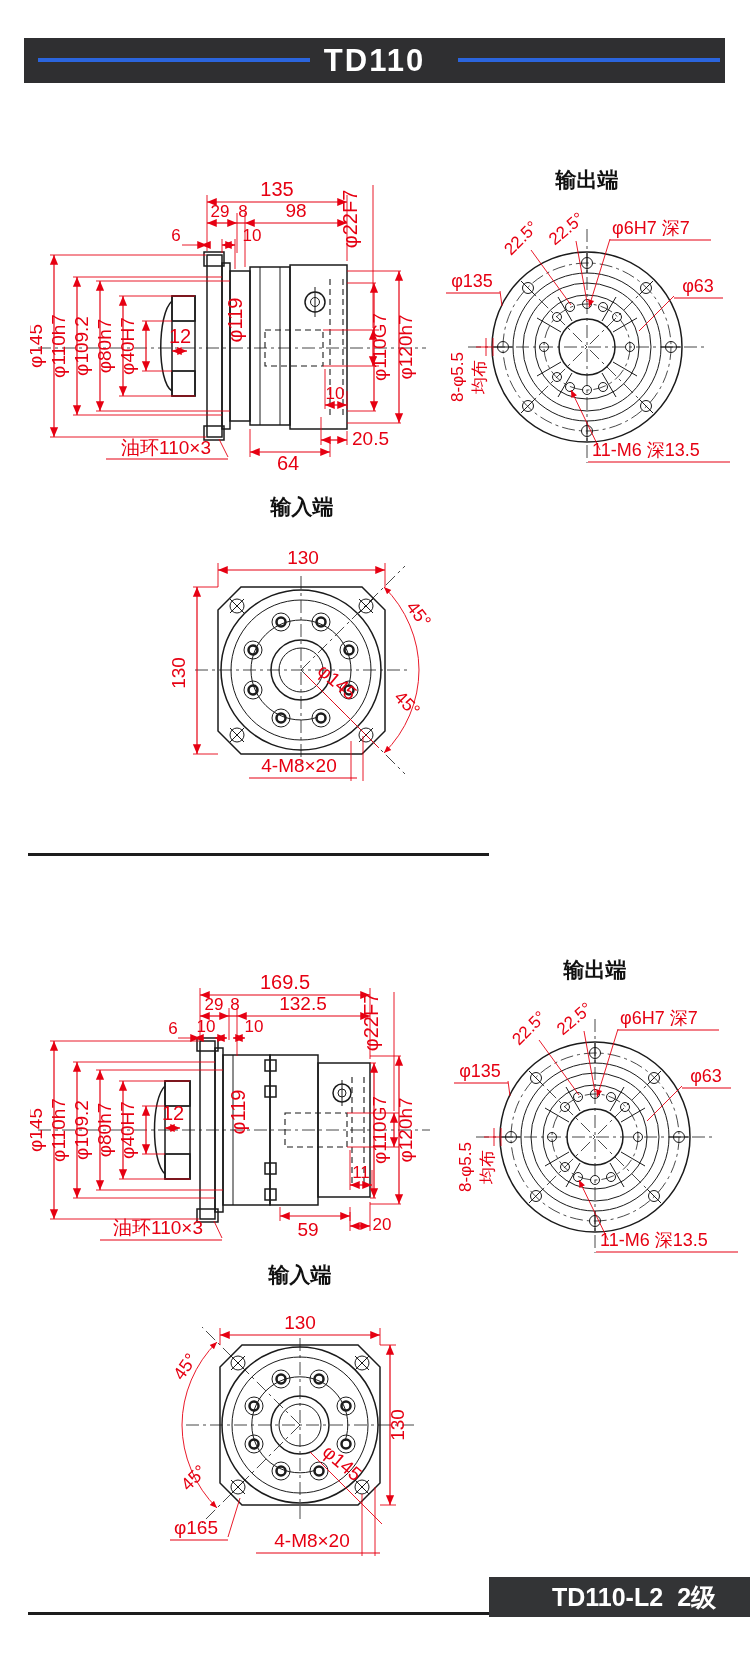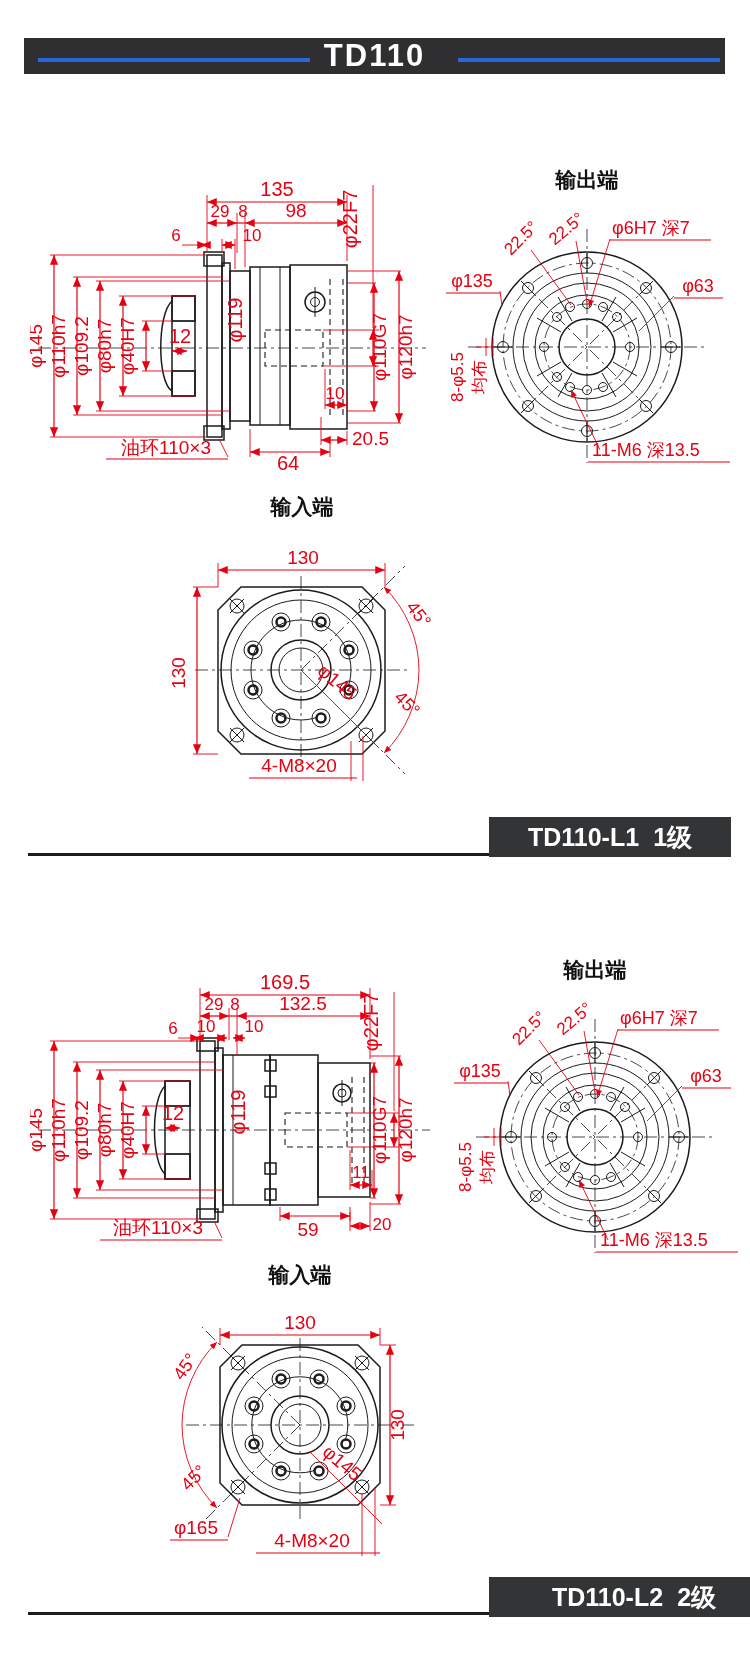--- a/index.html
+++ b/index.html
@@ -1,18 +1,18 @@
 <!DOCTYPE html>
 <html><head>
 <meta charset="utf-8">
 <style>
   html,body{margin:0;padding:0;background:#fff;}
   .page{position:relative;width:750px;height:1656px;background:#fff;overflow:hidden;
         font-family:"Liberation Sans","DejaVu Sans",sans-serif;}
-  .hdr{position:absolute;left:24px;top:38px;width:701px;height:36px;background:#2f2f31;}
+  .hdr{position:absolute;left:24px;top:38px;width:701px;height:45px;background:#2f2f31;}
   .hdr .bl{position:absolute;top:20px;height:4px;background:#2b65dd;}
   .hdr .bl.l{left:14px;width:272px;}
   .hdr .bl.r{left:434px;width:262px;}
   .hdr .ttl{position:absolute;left:0;top:0;width:100%;height:100%;display:flex;
             align-items:center;justify-content:center;color:#fff;font-size:31px;
             font-weight:700;letter-spacing:2px;}
   .badge{position:absolute;height:40px;background:#333436;color:#fff;display:flex;
          align-items:center;justify-content:center;gap:14px;font-size:25px;font-weight:700;}
   .divider{position:absolute;height:3px;background:#1d1d1d;}
   svg{position:absolute;}
@@ -262,24 +262,20 @@
     <line class="rt" x1="140" y1="206" x2="214" y2="280"></line>
     <text class="dm" font-size="19" text-anchor="middle" transform="rotate(40 168 219)" x="168" y="219">φ145</text>
     <text class="dm" x="134" y="304" font-size="19" text-anchor="middle">4-M8×20</text>
     <line class="rd" x1="84" y1="310" x2="192" y2="310"></line>
     <line class="rt" x1="186" y1="273" x2="186" y2="313"></line>
         <line class="rt" x1="198" y1="268" x2="198" y2="313"></line>
   </g>
 </svg>
 
 <div class="divider" style="left:28px;top:853px;width:461px;"></div>
-<div class="badge" style="left:489px;top:817px;width:242px;">
-  <span>TD110-L1</span>
-  <span>1级</span>
-</div>
 
 <svg style="left:30px;top:960px" width="410" height="330" viewBox="0 0 410 330">
   <g>
     <path class="cl" d="M8,170 H400"></path>
     <rect class="ln" x="135" y="121" width="25" height="98"></rect>
     <rect class="ln" fill="url(#hat)" x="135" y="121" width="25" height="25"></rect>
     <rect class="ln" fill="url(#hat)" x="135" y="194" width="25" height="25"></rect>
     <path class="lt" d="M135,146 H160 M135,194 H160"></path>
     <path class="ln" d="M135,126 C121,139 121,201 135,214"></path>
     <rect class="ln" x="170" y="81" width="15" height="178"></rect>

